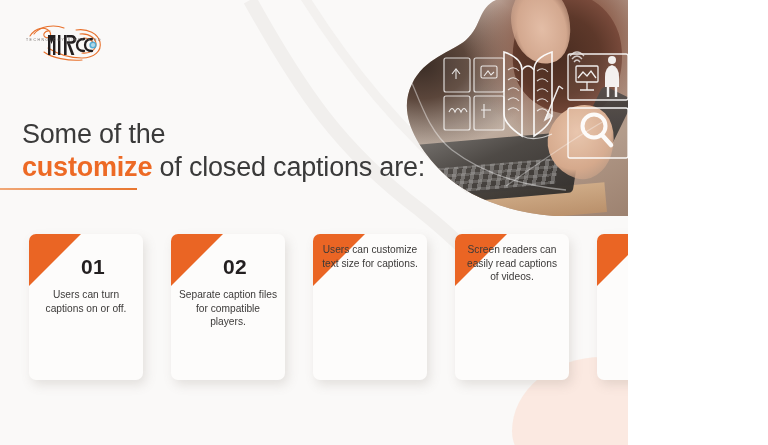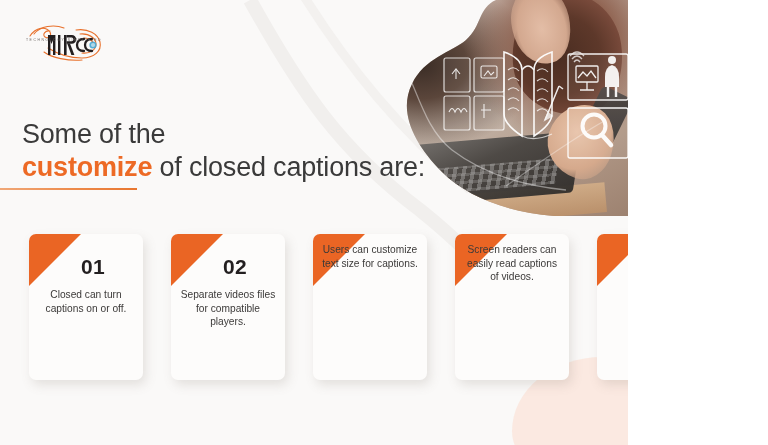--- a/index.html
+++ b/index.html
@@ -349,27 +349,27 @@
     <span>Some of the</span>
     <span class="hl-line2"><span class="hl-strong">customize</span><span> of closed captions are:</span></span>
   </h1>
   <div class="rule"></div>
 
   <div class="cards">
 
     <div class="card">
       <div class="card-corner"></div>
       <div class="card-num">01</div>
-      <div class="card-text">Closed can turn captions on or off.</div>
+      <div class="card-text">Users can turn captions on or off.</div>
     </div>
 
     <div class="card">
       <div class="card-corner"></div>
       <div class="card-num">02</div>
-      <div class="card-text">Separate videos files for compatible players.</div>
+      <div class="card-text">Separate caption files for compatible players.</div>
     </div>
 
     <div class="card">
       <div class="card-corner"></div>
       <div class="card-text">Users can customize text size for captions.</div>
     </div>
 
     <div class="card">
       <div class="card-corner"></div>
       <div class="card-text">Screen readers can easily read captions of videos.</div>

